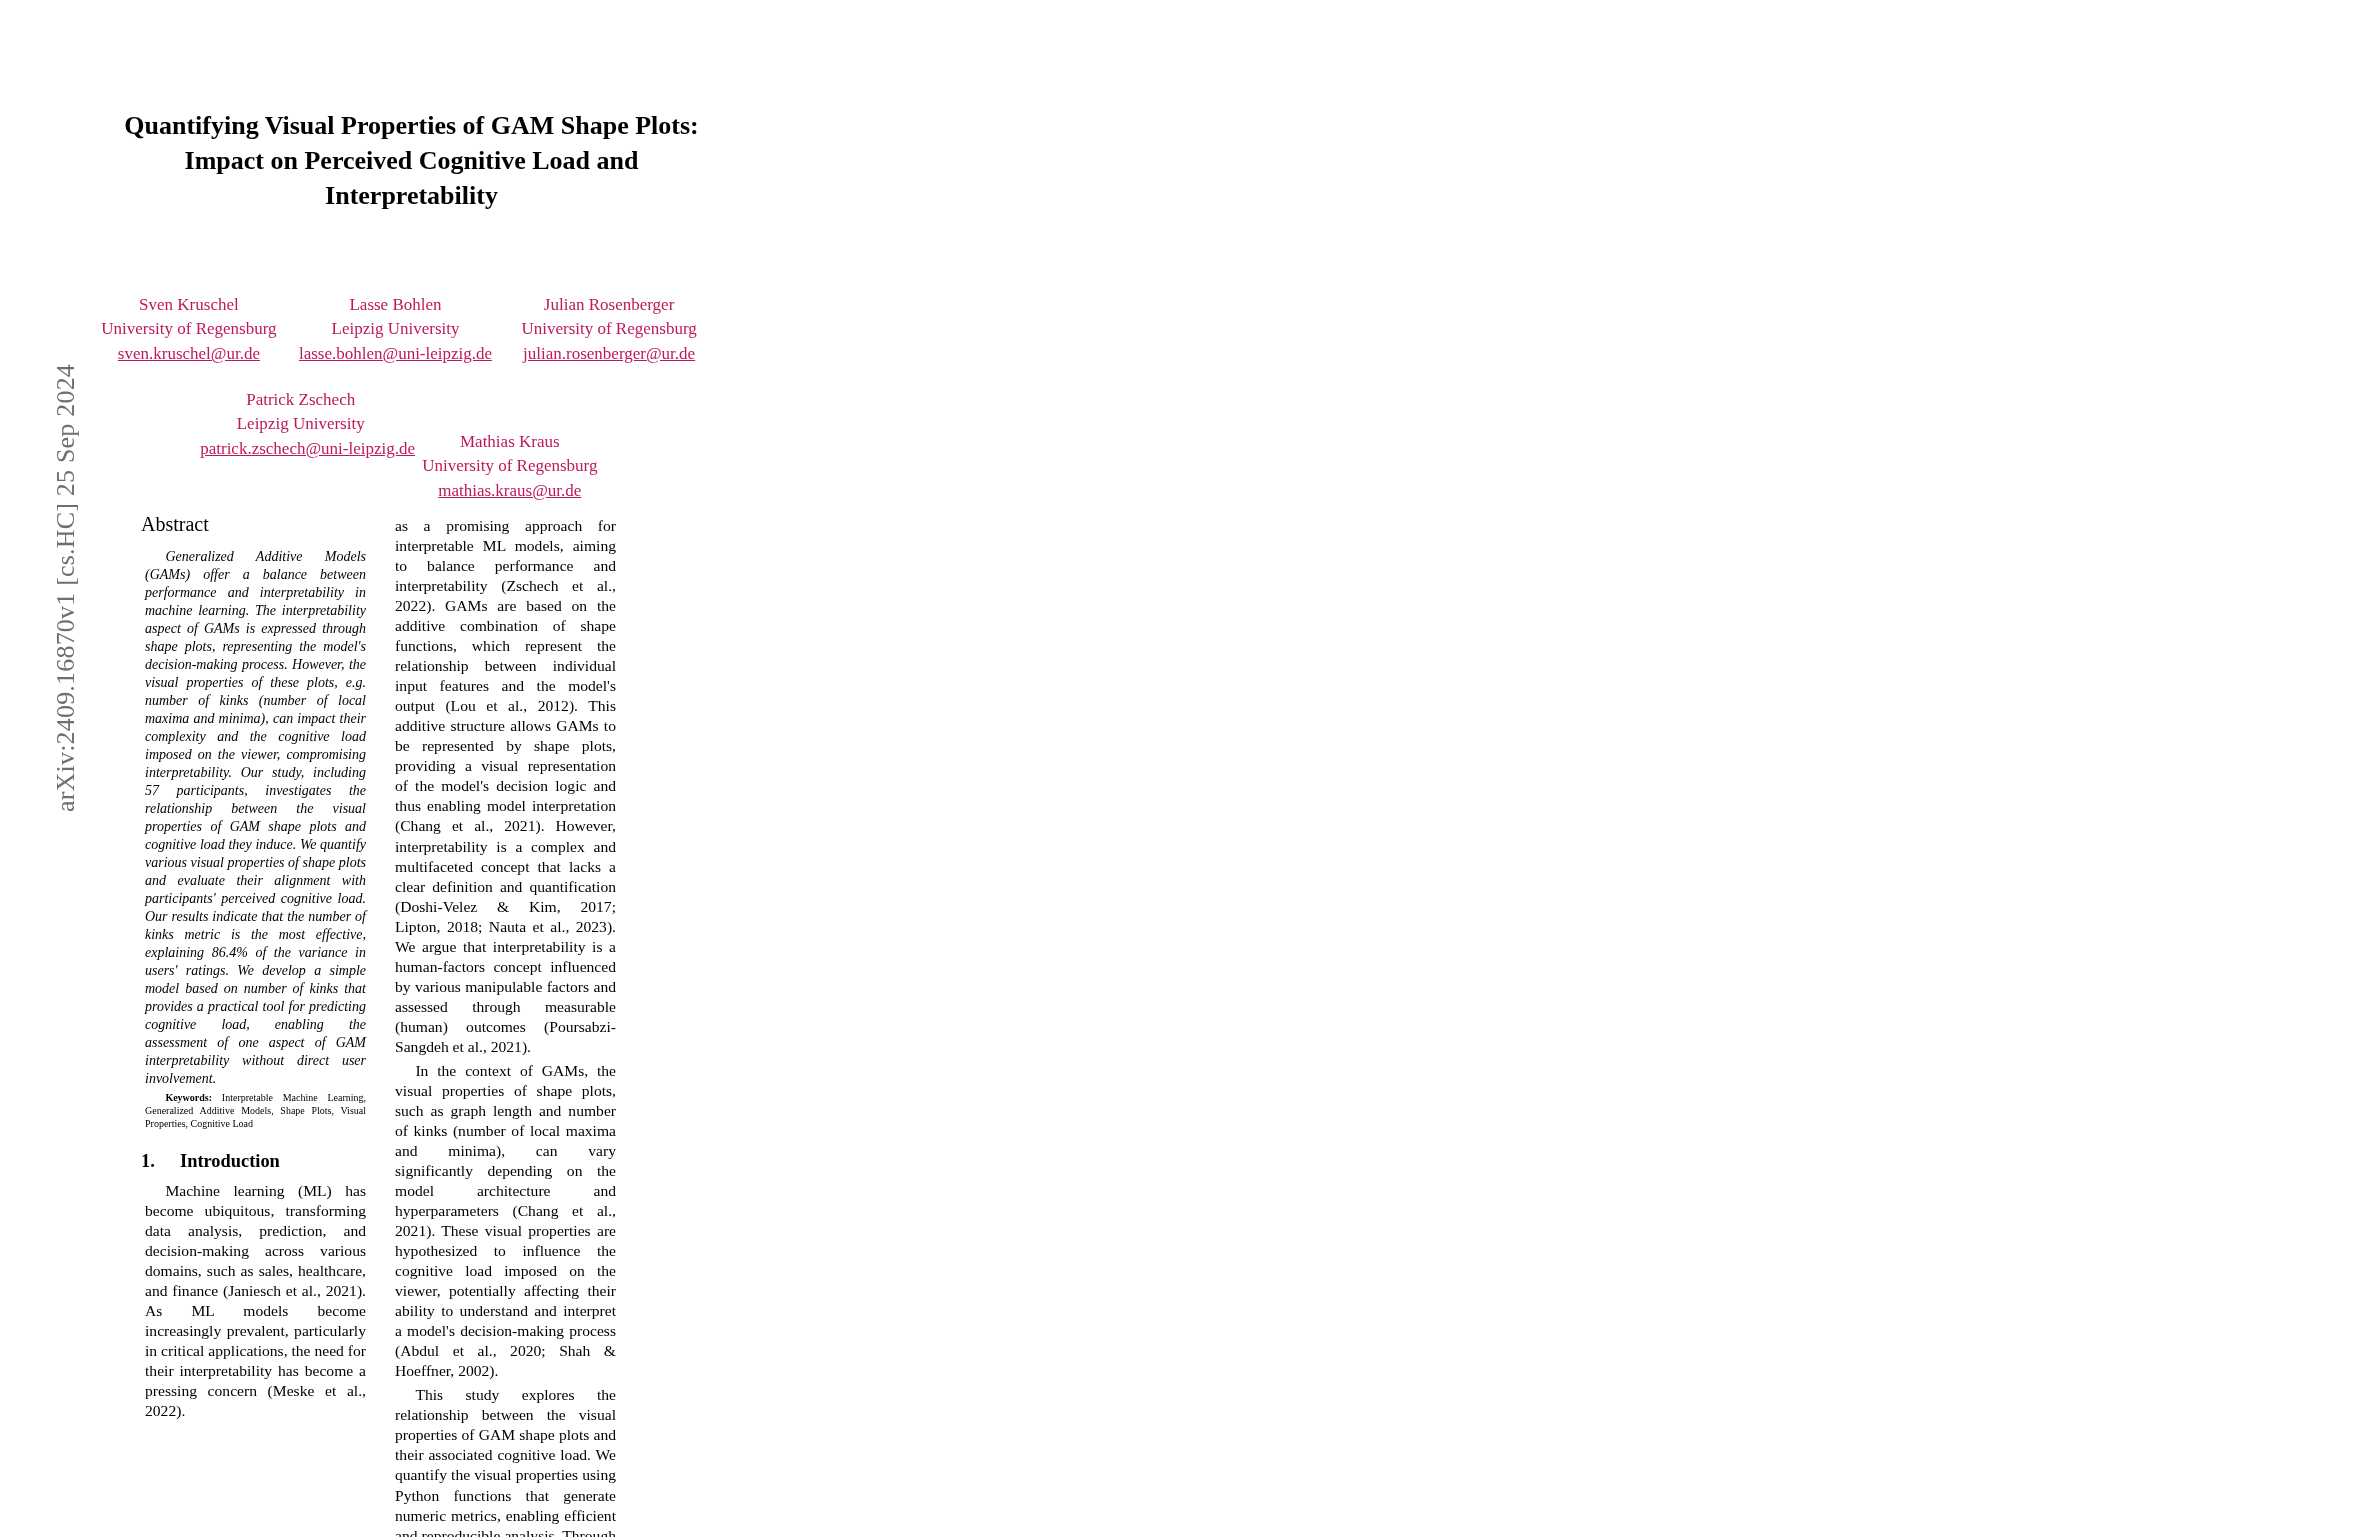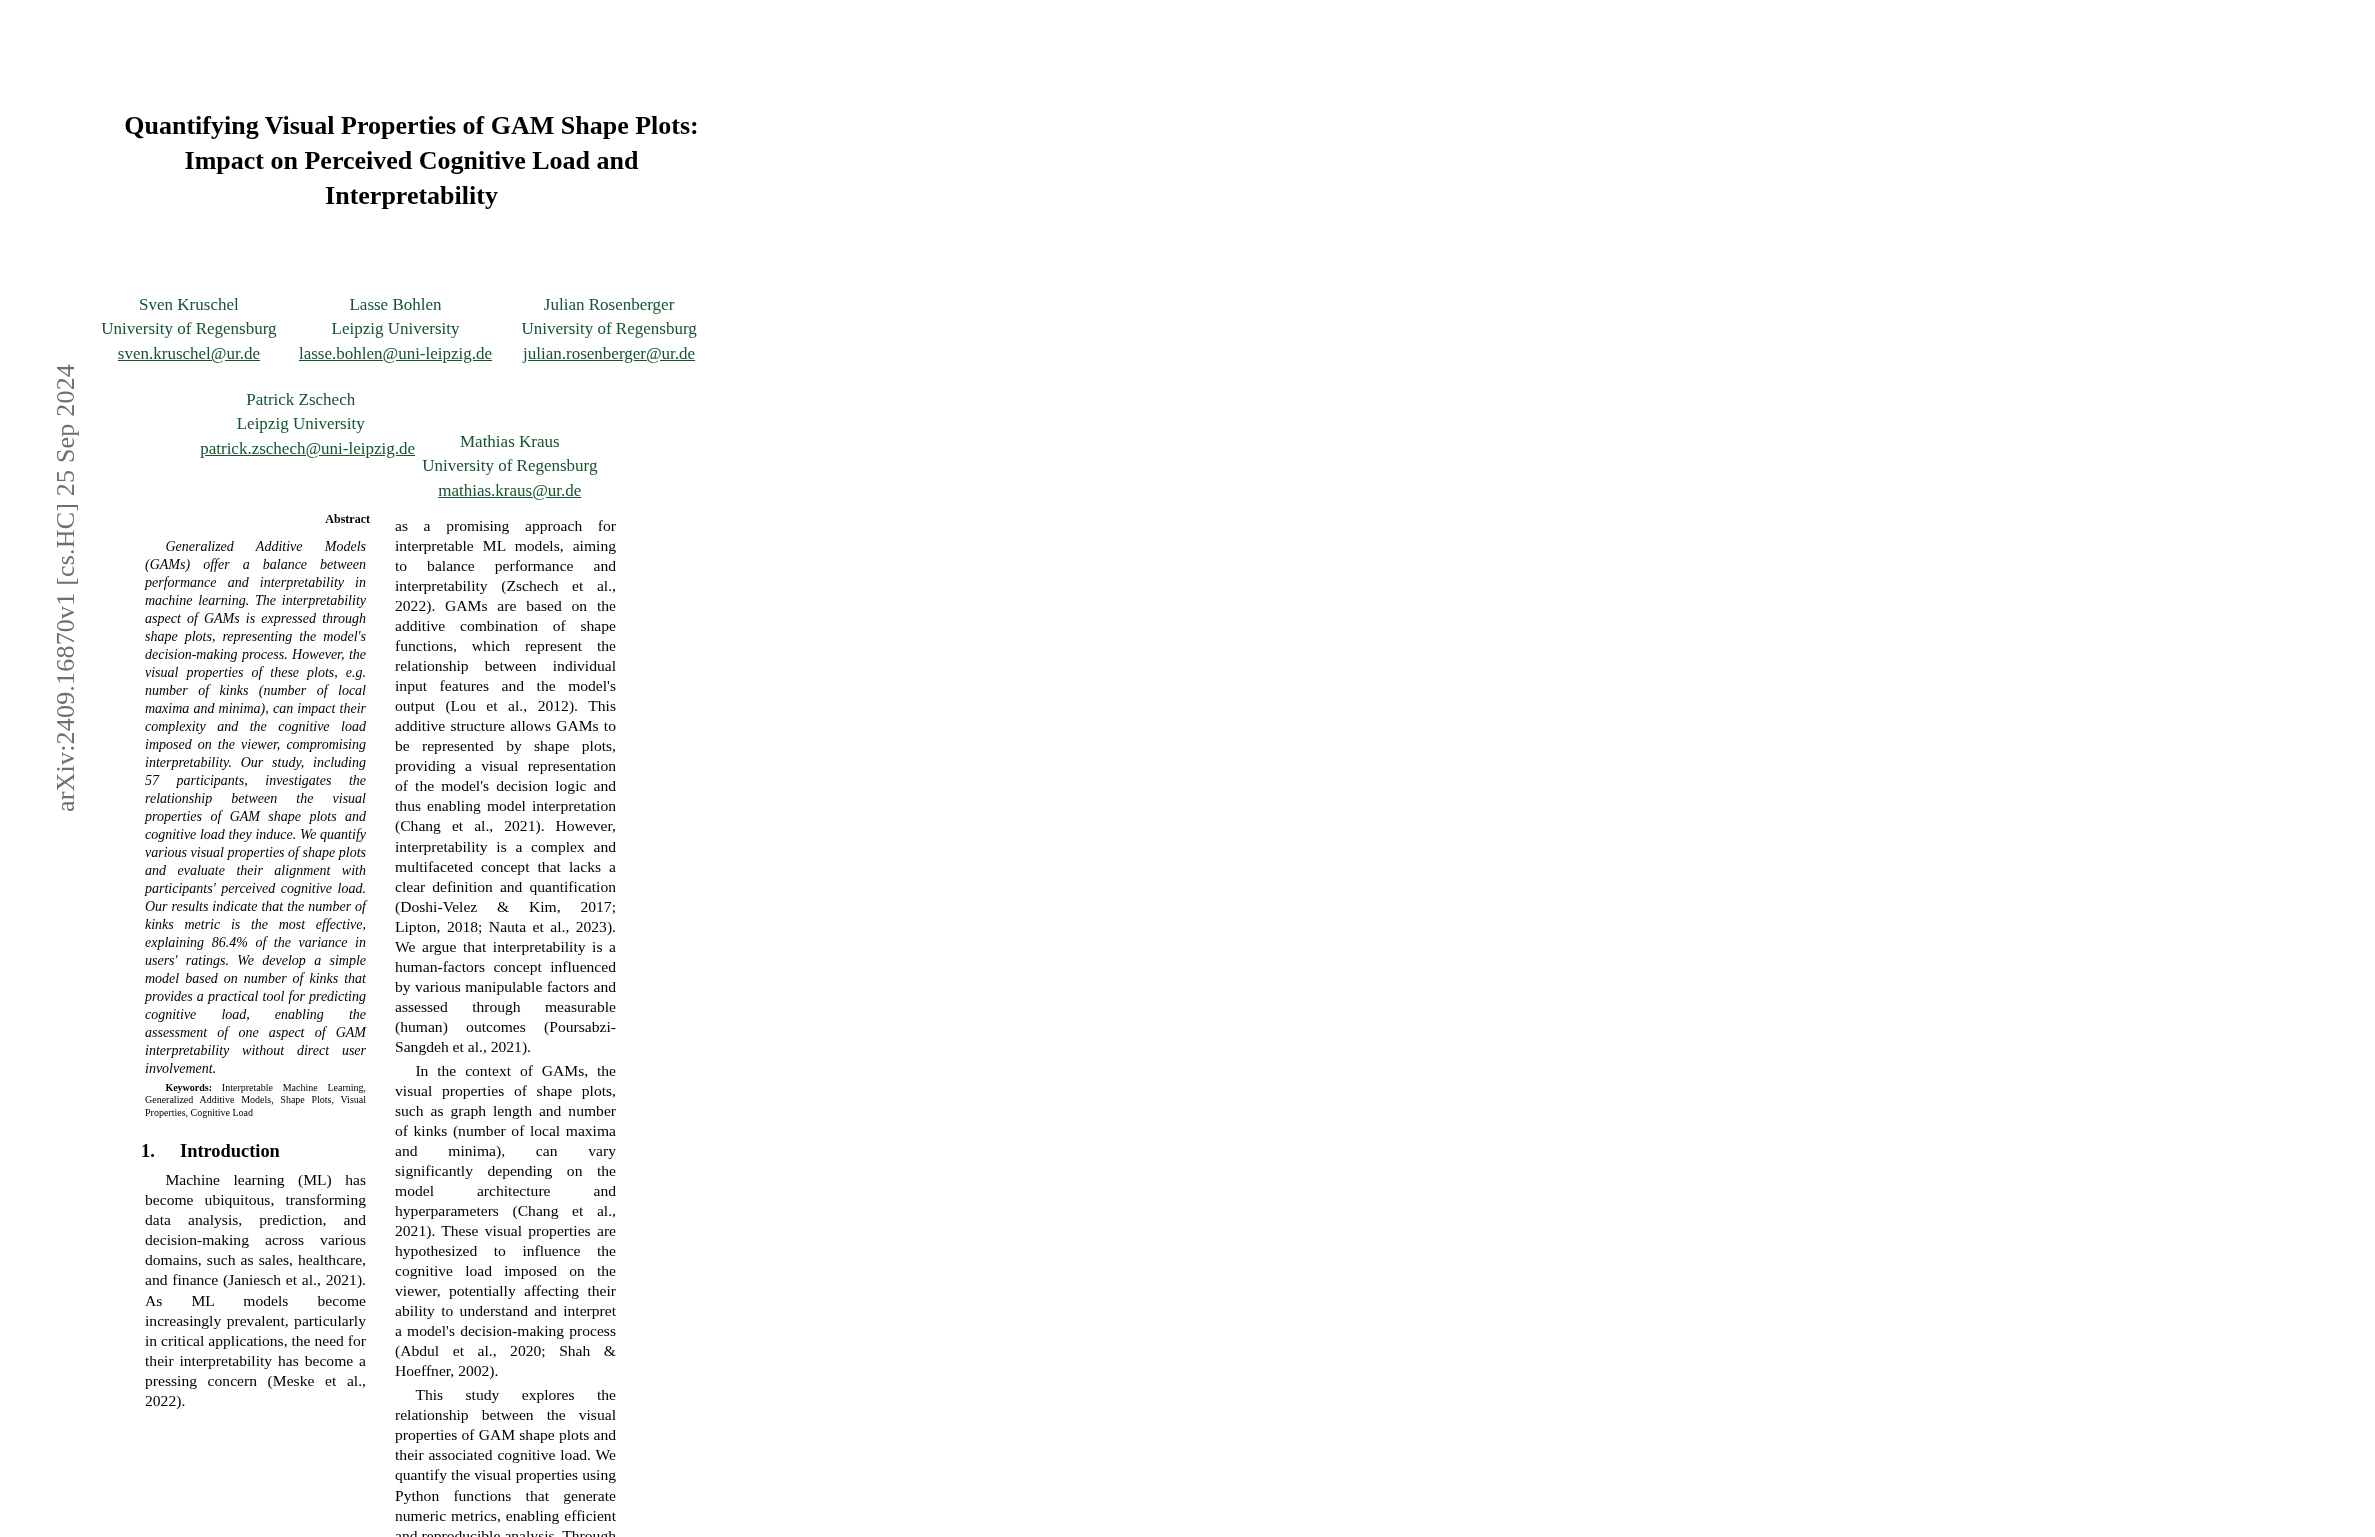--- a/index.html
+++ b/index.html
@@ -73,21 +73,21 @@
     justify-content: center;
     gap: 13.6px;
   }
   .author-row.row2 {
     margin-top: 21.3px;
   }
   .author {
     text-align: center;
     font-size: 17px;
     line-height: 1.44;
-    color: #14532d;
+    color: #be185d;
     min-width: 0;
   }
   .author .aname { white-space: nowrap; }
   .author .aaff  { white-space: nowrap; }
   .author .amail {
     white-space: nowrap;
     text-decoration: underline;
   }
   .sp-left  { width: 180px; }
   .sp-mid   { width: 206px; }
@@ -121,23 +121,23 @@
     margin: 19.4px 0 8.7px 0;
     text-align: left;
     line-height: 1.2;
     display: flex;
     gap: 0;
   }
   h2.section-title .num { display: inline-block; width: 39px; flex: 0 0 39px; }
   h2.section-title .txt { display: block; text-align: right; }
 
   .abstract-head {
-    font-size: 12px;
-    font-weight: bold;
-    text-align: right;
+    font-size: 20px;
+    font-weight: normal;
+    text-align: left;
     margin: 0 0 10.7px 0;
   }
   .abstract-body {
     font-style: italic;
     font-size: 14px;
     line-height: 1.285;
     text-align: justify;
     margin: 0;
     text-indent: 20.4px;
   }

